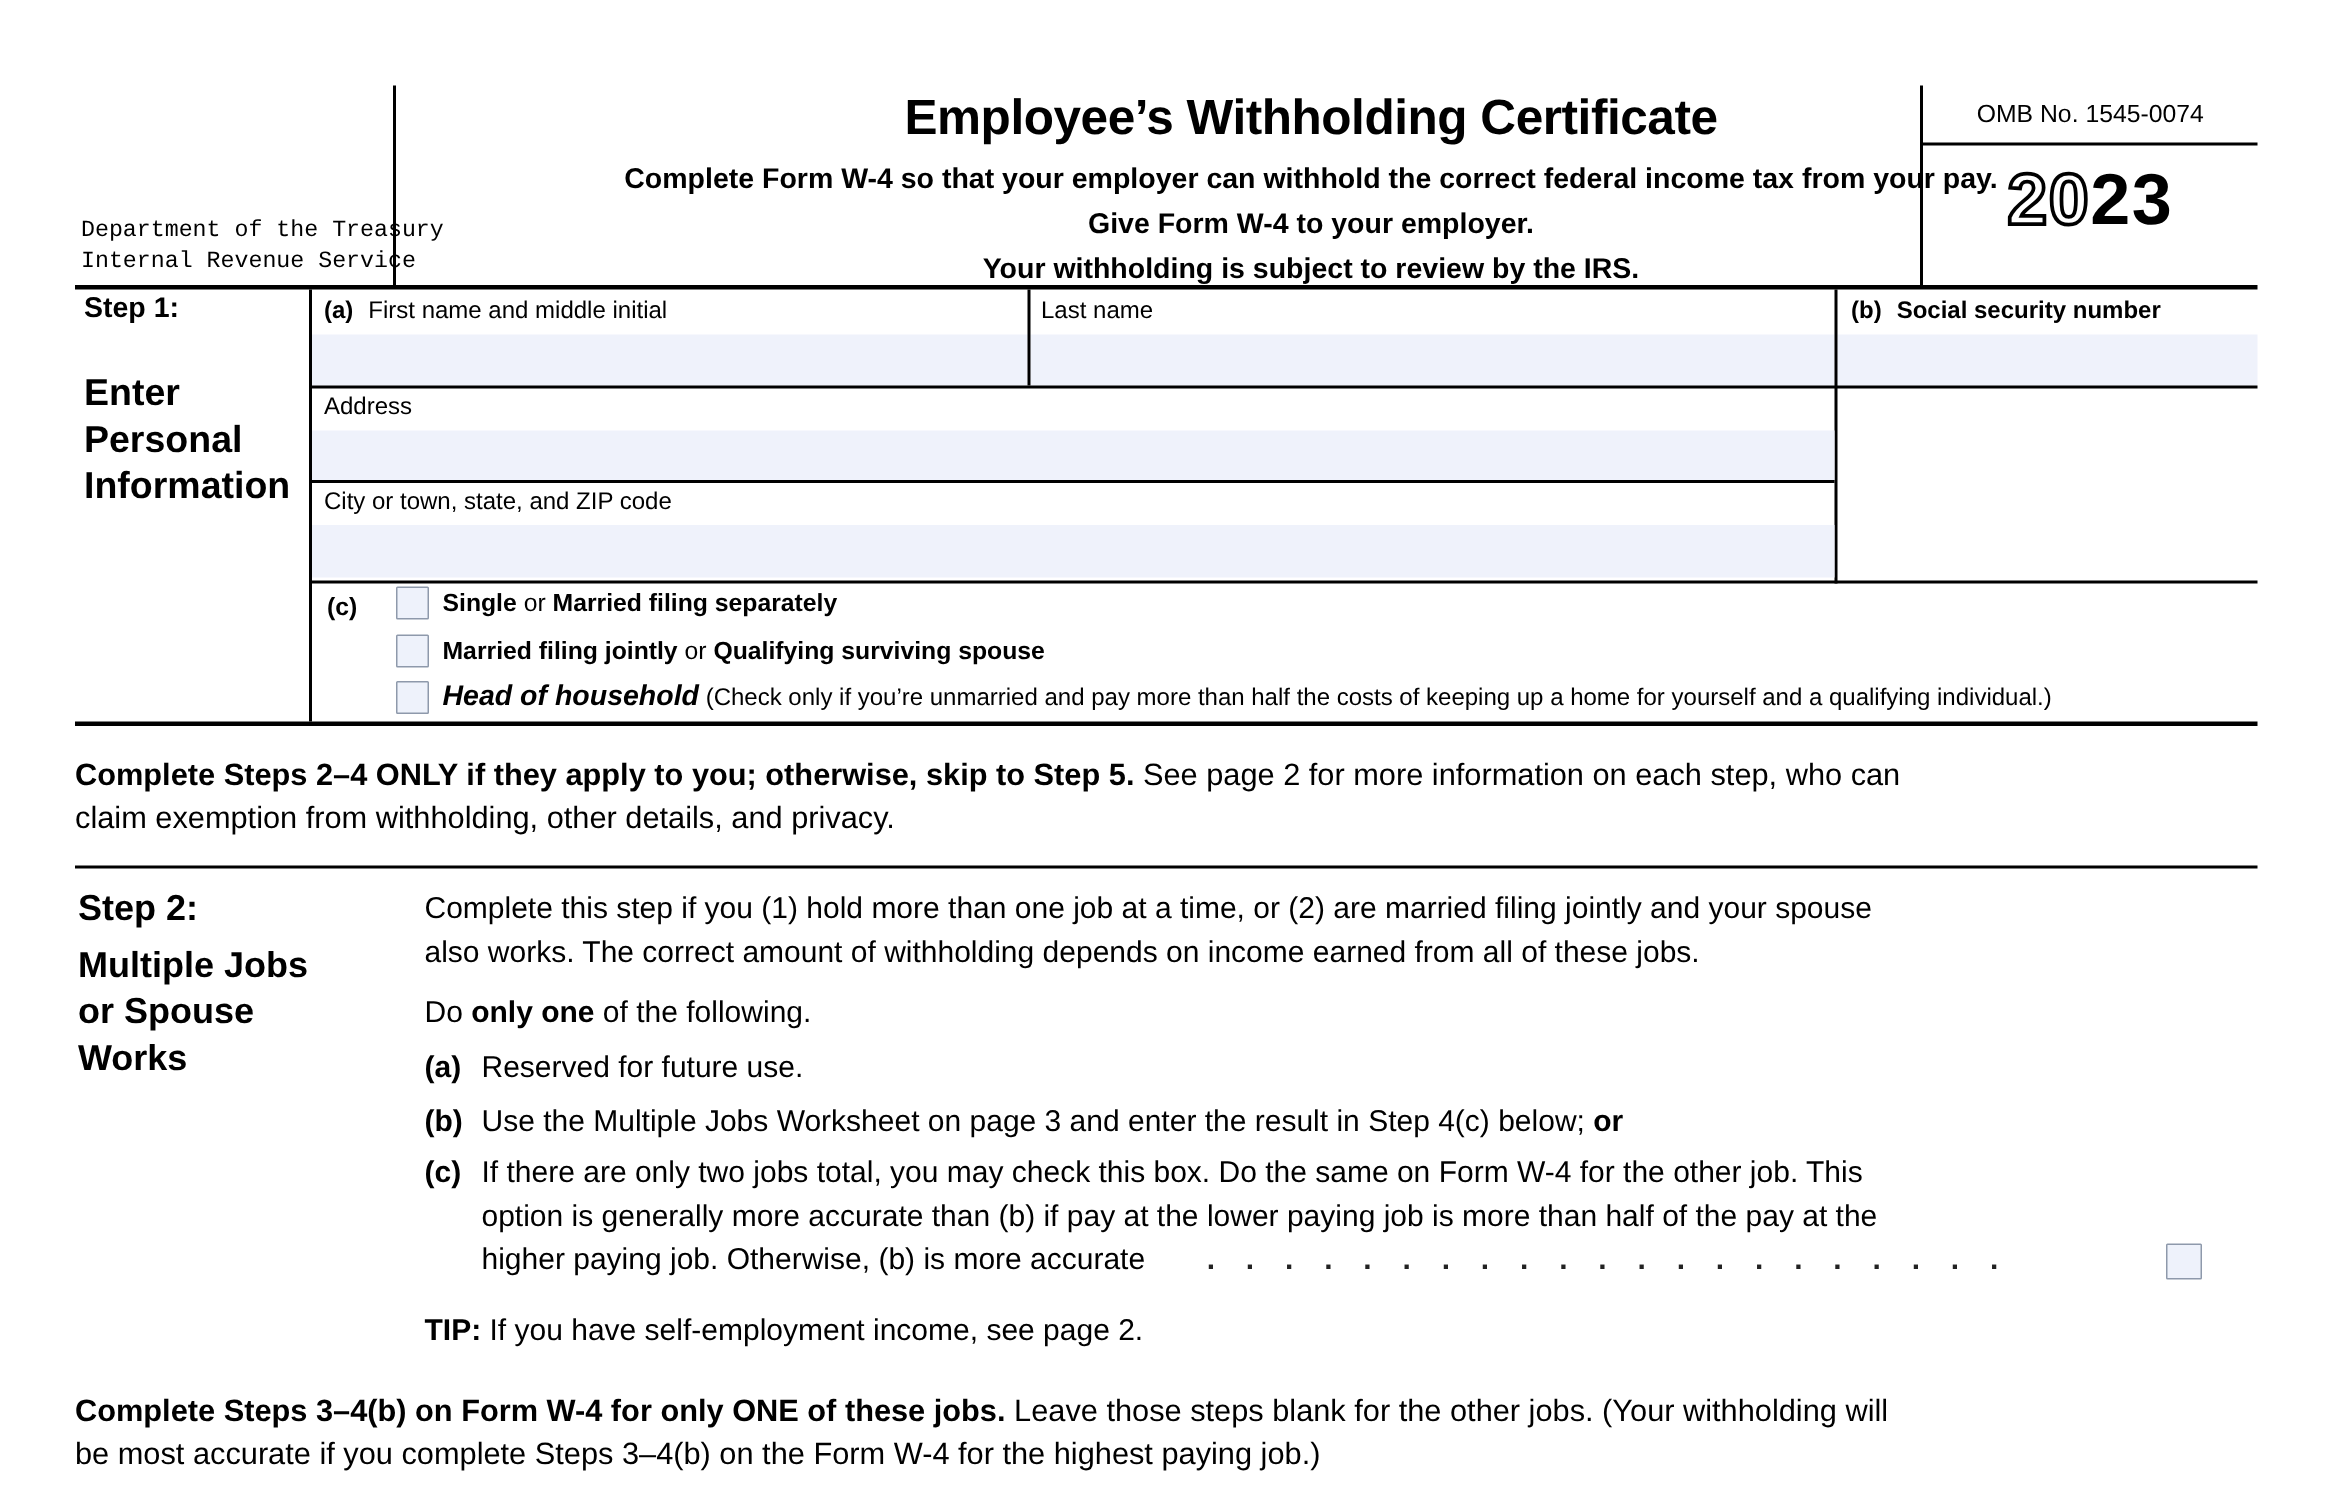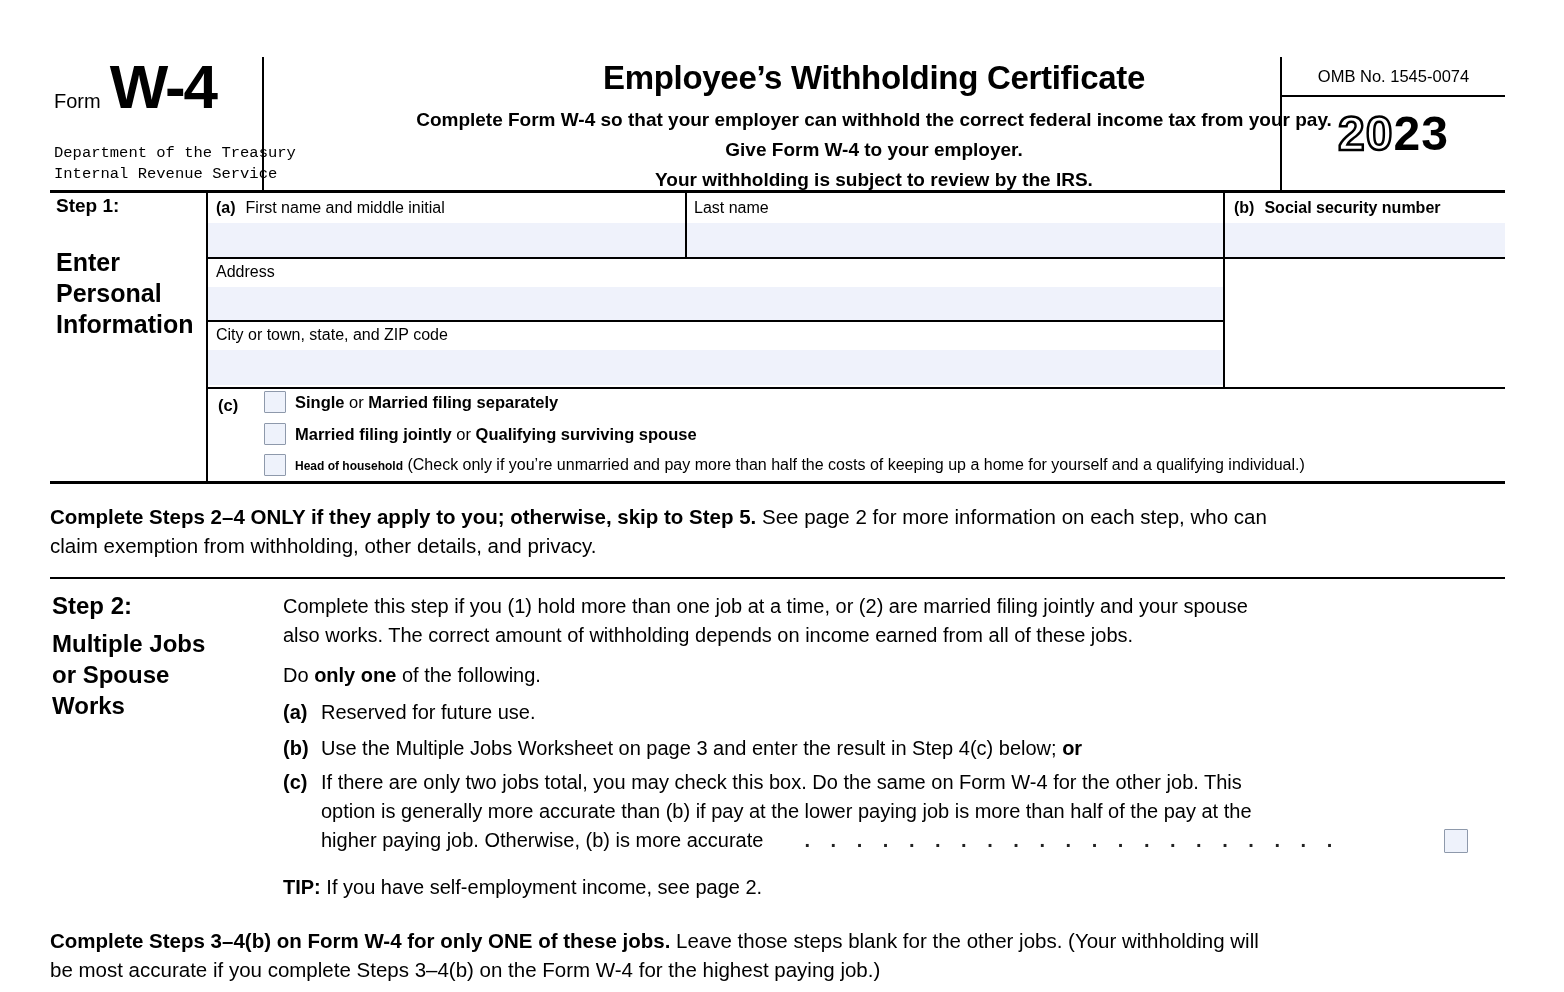--- a/index.html
+++ b/index.html
@@ -67,24 +67,20 @@
 
   
   .footer { position:absolute; left:50px; top:926px; width:1450px; font-size:20.5px; line-height:29px; }
 </style>
 </head>
 <body>
 
 <div class="page">
 
   <div class="hdr">
-    <div class="form-id">
-      <span class="form-word">Form</span>
-      <span class="form-number">W-4</span>
-    </div>
     <div class="agency">
       <div>Department of the Treasury</div>
       <div>Internal Revenue Service</div>
     </div>
     <div class="hdr-vline" style="left:212px;"></div>
     <div class="hdr-center">
       <div class="hdr-title">Employee’s Withholding Certificate</div>
       <div class="hdr-subs">
         <div>Complete Form W-4 so that your employer can withhold the correct federal income tax from your pay.</div>
         <div>Give Form W-4 to your employer.</div>
@@ -144,21 +140,21 @@
       </div>
       <div class="filing-row" style="top:229px;">
         <span class="cb"></span>
         <span class="filing-label">
           <b>Married filing jointly</b><span> or </span><b>Qualifying surviving spouse</b><span></span>
         </span>
       </div>
       <div class="filing-row" style="top:260px;">
         <span class="cb"></span>
         <span class="filing-label" style="font-size:16px;">
-          <b style="font-size:12px;">Head of household</b><span></span><b></b><span> (Check only if you’re unmarried and pay more than half the costs of keeping up a home for yourself and a qualifying individual.)</span>
+          <b style="font-size:19px;font-style:italic;">Head of household</b><span></span><b></b><span> (Check only if you’re unmarried and pay more than half the costs of keeping up a home for yourself and a qualifying individual.)</span>
         </span>
       </div>
     </div>
   </div>
 
   <div class="notice">
     <div class="line"><b>Complete Steps 2–4 ONLY if they apply to you; otherwise, skip to Step 5.</b><span> See page 2 for more information on each step, who can</span></div>
     <div class="line">claim exemption from withholding, other details, and privacy.</div>
   </div>
 

